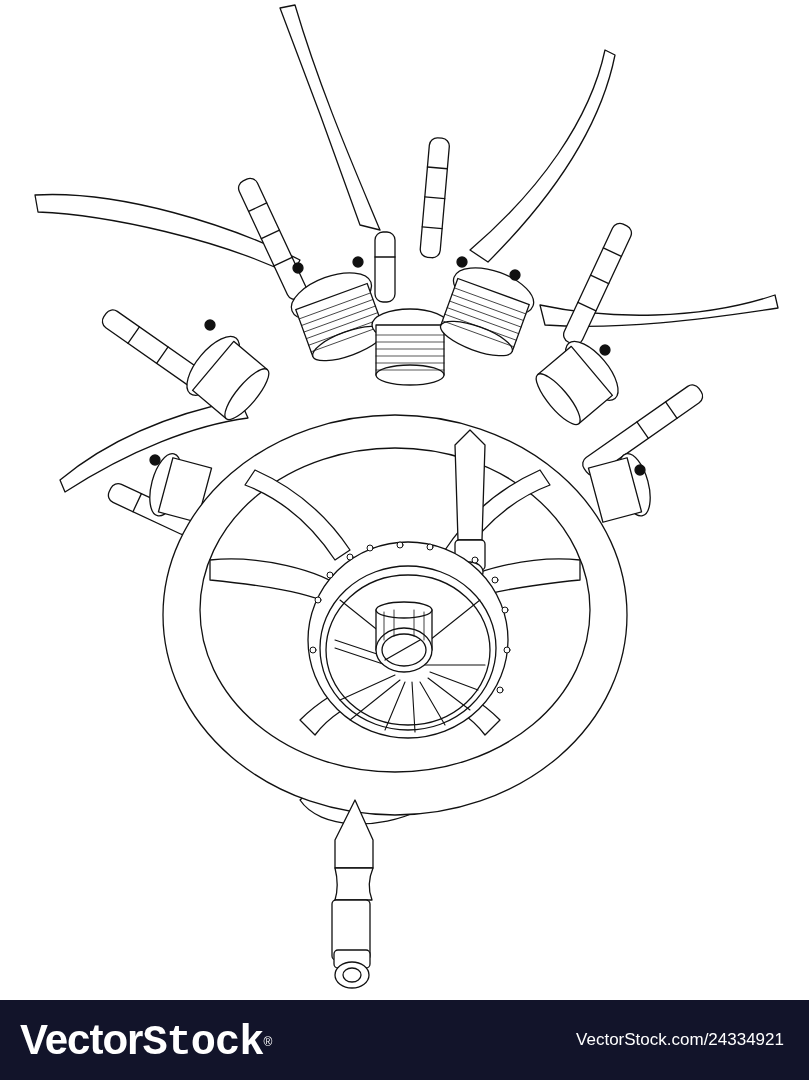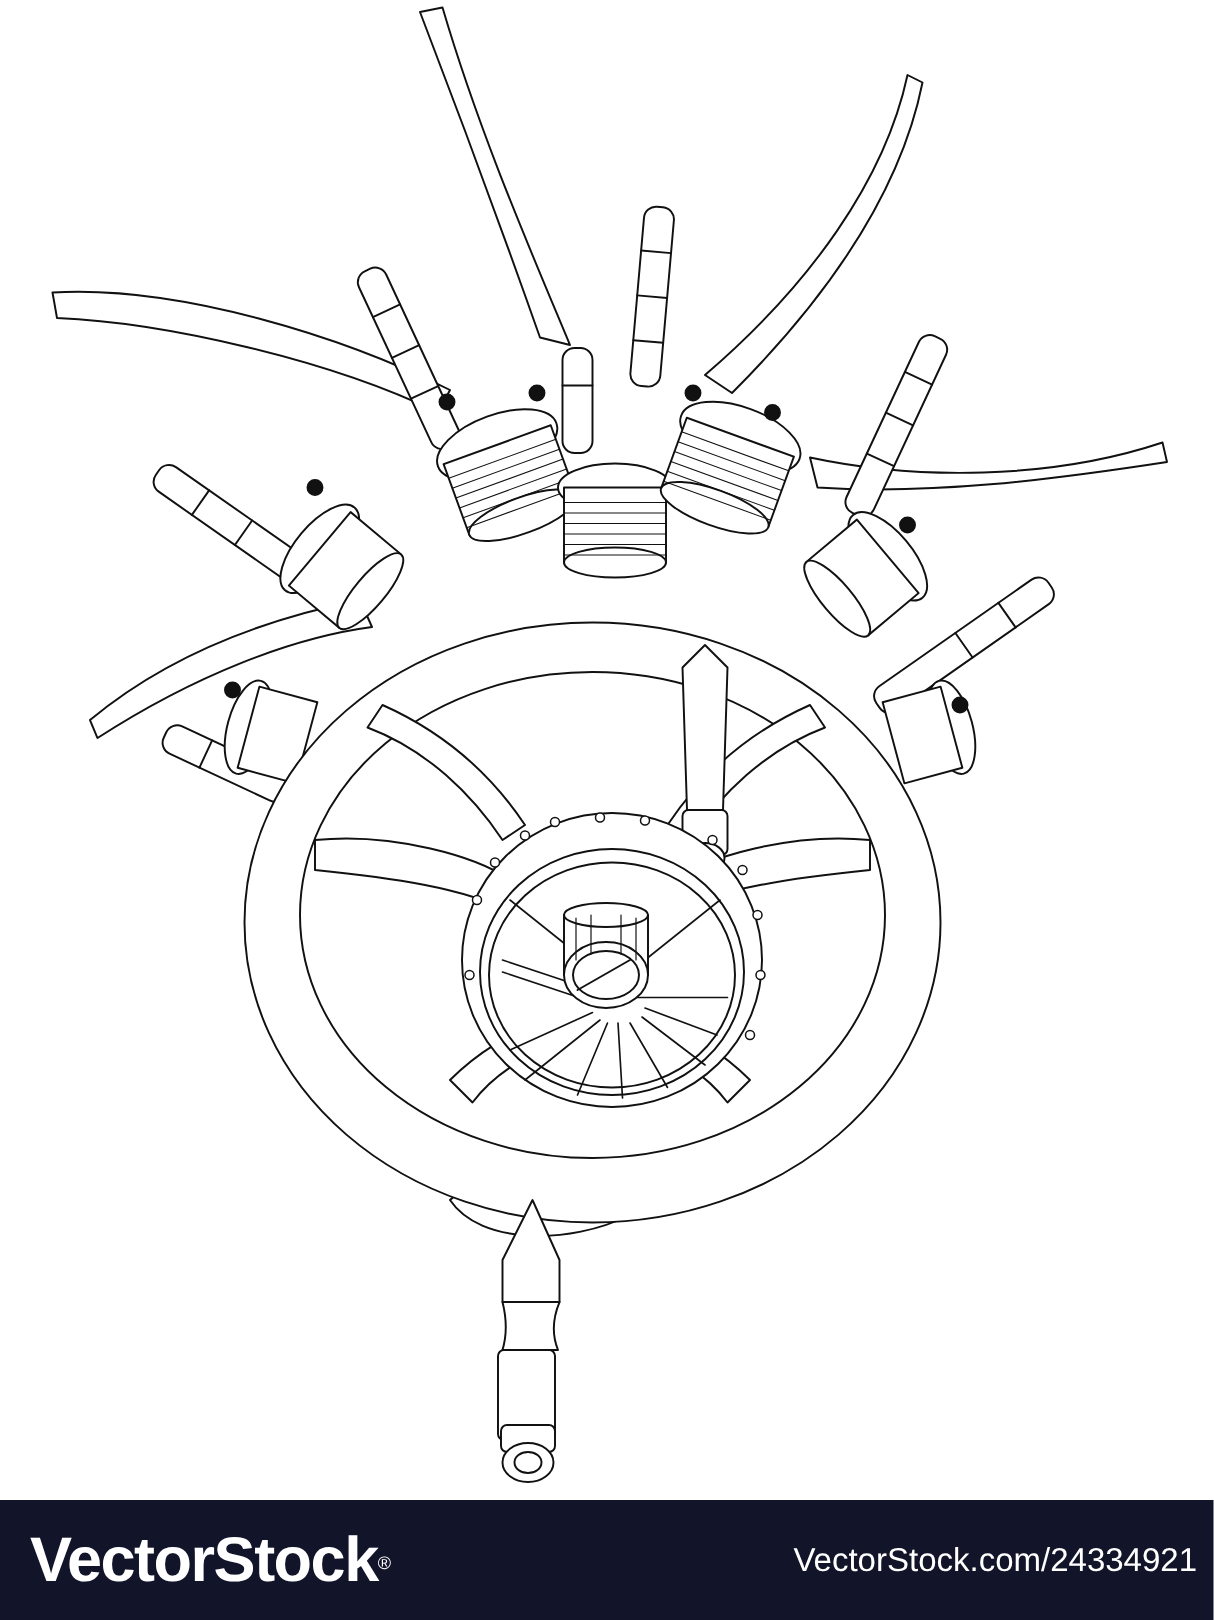--- a/index.html
+++ b/index.html
@@ -2,23 +2,23 @@
 <html><head>
 <meta charset="utf-8">
 <style>
   html, body { margin: 0; padding: 0; }
   body { width: 809px; height: 1080px; background: #ffffff; overflow: hidden; position: relative; font-family: "Liberation Sans", sans-serif; }
   .art { position: absolute; left: 0; top: 0; width: 809px; height: 1000px; }
   .art svg { display: block; }
   .footer { position: absolute; left: 0; top: 1000px; width: 809px; height: 80px; background: #12142a; color: #ffffff; }
   .logo { position: absolute; left: 20px; top: 16px; font-size: 42px; letter-spacing: -1px; line-height: 48px; }
   .logo .light { font-weight: bold; }
-  .logo .bold { font-weight: bold; }
+  .logo .bold { font-weight: bold; font-family: Liberation Mono, monospace; }
   .logo .reg { font-size: 12px; vertical-align: top; position: relative; top: 2px; }
-  .credit { position: absolute; right: 11px; top: 28px; font-size: 22px; line-height: 24px; }
+  .credit { position: absolute; right: 25px; top: 28px; font-size: 17px; line-height: 24px; }
 </style>
 </head>
 <body>
 
 <div class="art">
 <svg width="809" height="1000" viewBox="0 0 809 1000" fill="none" stroke="#111" stroke-width="1.3" stroke-linejoin="round" stroke-linecap="round">
 
   <g fill="#fff">
     <path d="M280 8 C300 60 330 140 360 225 L380 230 C355 170 320 90 295 5 Z"></path>
     <path d="M605 50 C590 120 540 190 470 250 L488 262 C550 200 600 130 615 55 Z"></path>

